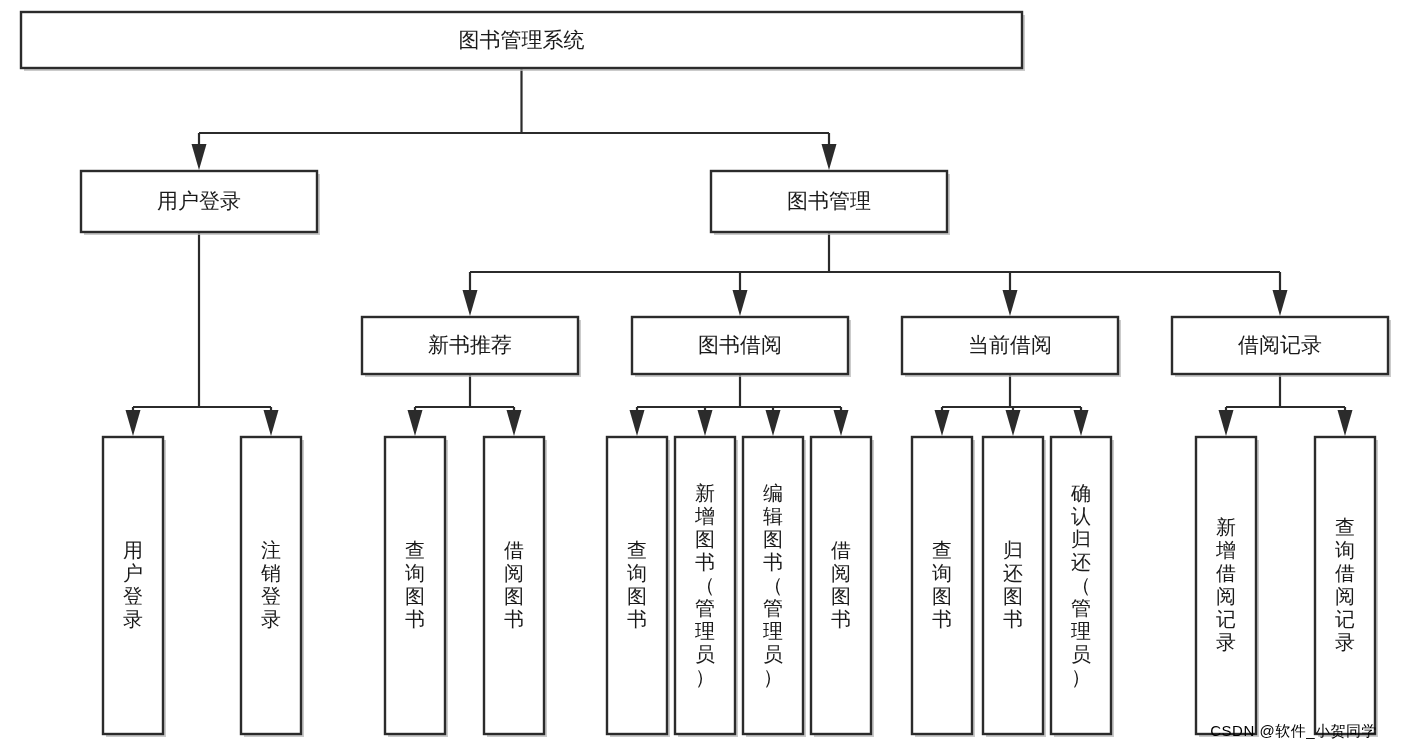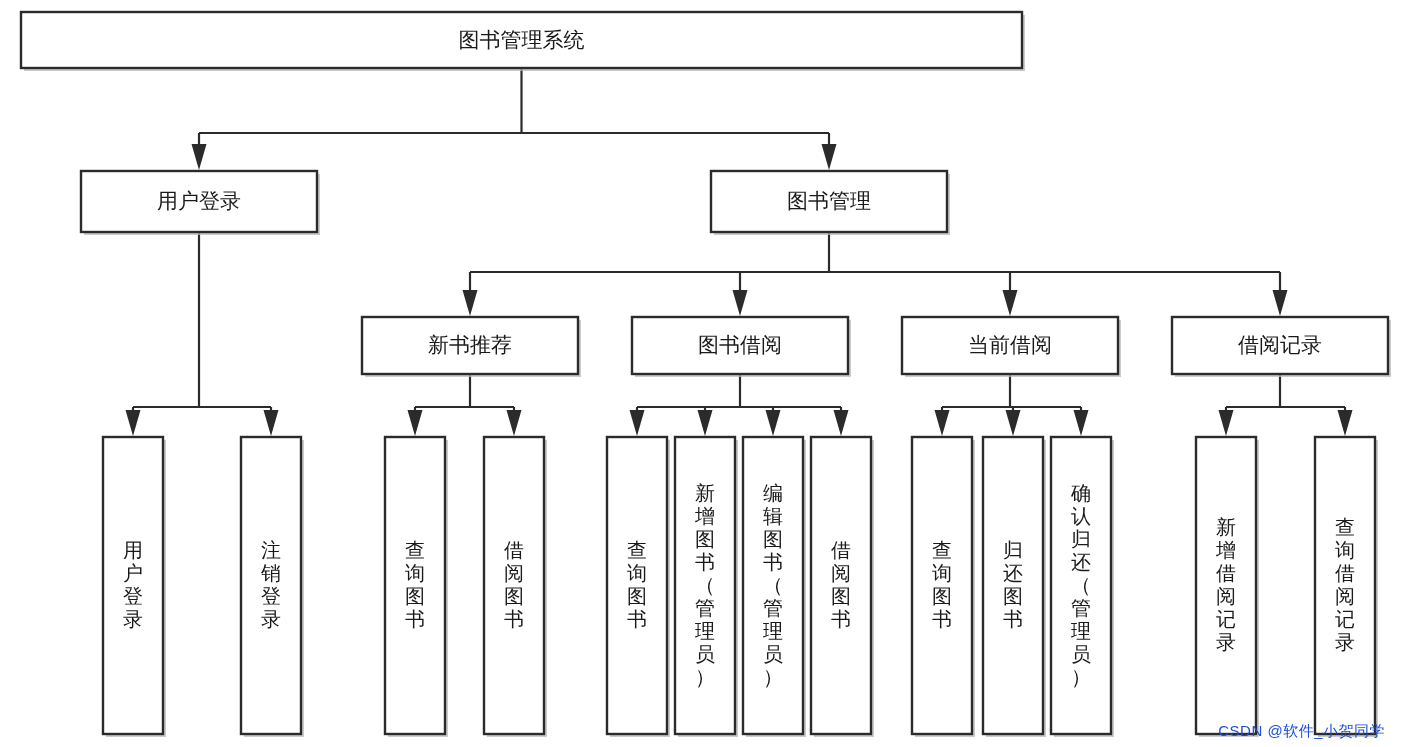--- a/index.html
+++ b/index.html
@@ -55,23 +55,23 @@
     dominant-baseline: middle;
   }
   .node-label-v {
     fill: #1a1a1a;
     font-family: "Liberation Sans", "DejaVu Sans", sans-serif;
     font-size: 20px;
     text-anchor: middle;
   }
   .watermark {
     position: absolute;
-    right: 20px;
+    right: 28px;
     bottom: 6px;
-    color: #1d4ed8;
+    color: #000000;
     font-size: 15px;
     font-family: "Liberation Sans", "DejaVu Sans", sans-serif;
     letter-spacing: 0.5px;
     white-space: nowrap;
     pointer-events: none;
   }
 </style>
 </head>
 <body>
 

